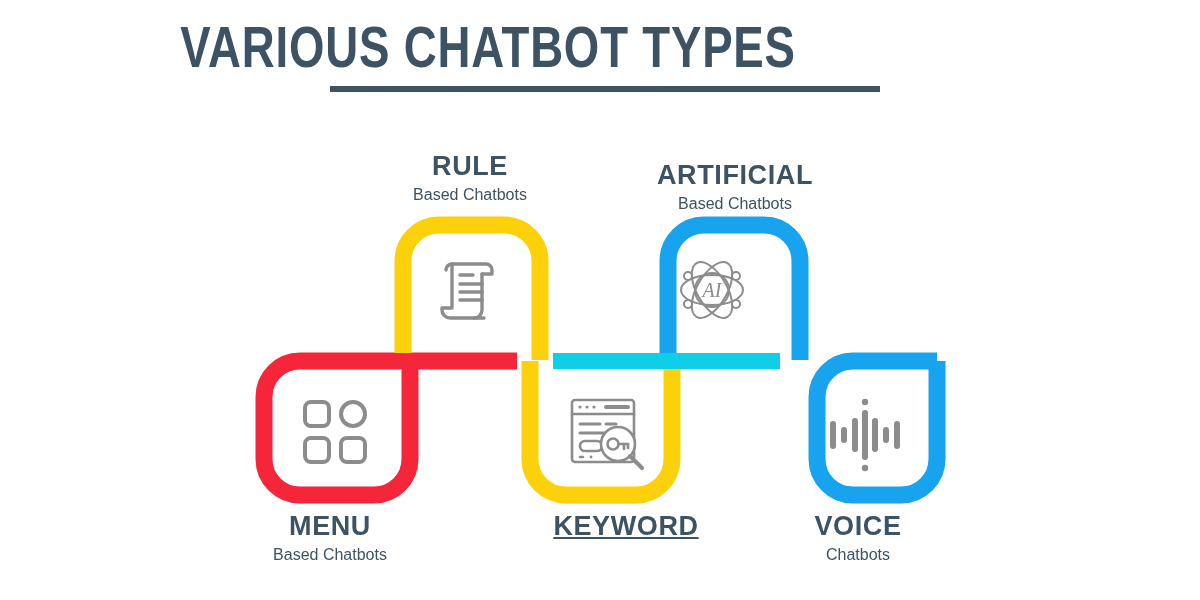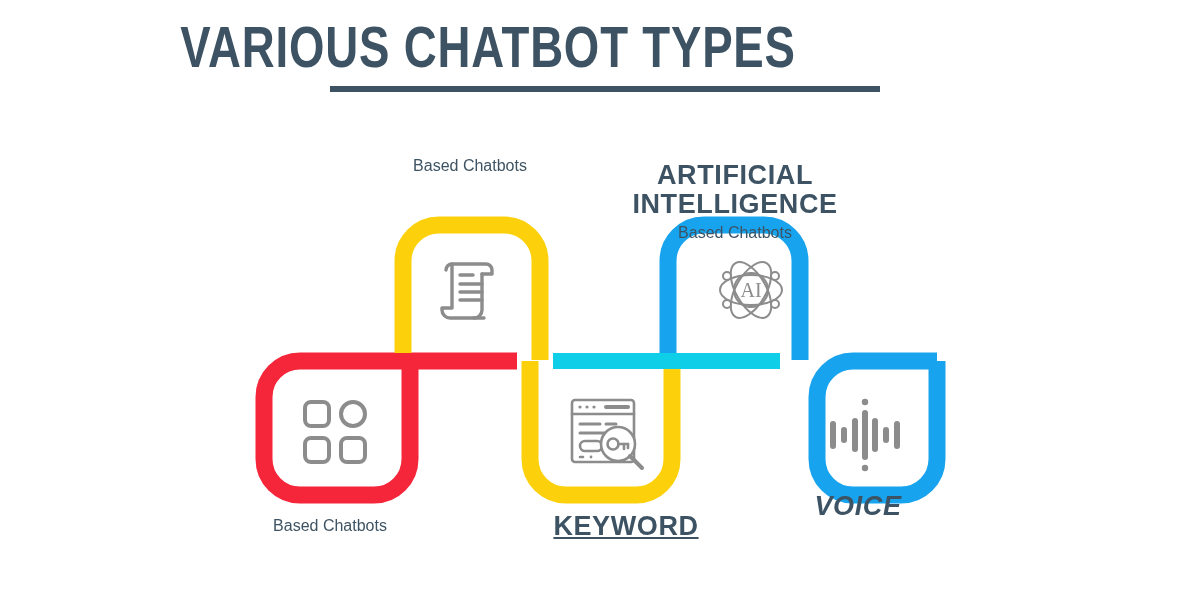--- a/index.html
+++ b/index.html
@@ -34,29 +34,29 @@
   .cap .big{
     font-weight:bold;font-size:27px;letter-spacing:.6px;line-height:1.08;
   }
   .cap .small{
     font-size:16px;line-height:1.35;margin-top:3px;font-weight:normal;
   }
   .cap-rule{left:350px;top:152px;width:240px;}
   .cap-ai{left:615px;top:136px;width:240px;margin-top:25px;}
   .cap-menu{left:210px;top:512px;width:240px;}
   .cap-keyword{left:506px;top:512px;width:240px;text-decoration:underline;}
-  .cap-voice{left:738px;top:492px;width:240px;font-style:italic;}
+  .cap-voice{left:738px;top:512px;width:240px;}
 
   
   #diagram{position:absolute;left:0;top:0;}
 
   
   .icon{position:absolute;}
   .icon-rule{left:428px;top:248px;}
-  .icon-ai{left:711px;top:250px;}
+  .icon-ai{left:672px;top:250px;font-style:italic;}
   .icon-menu{left:299px;top:396px;}
   .icon-keyword{left:566px;top:392px;}
   .icon-voice{left:826px;top:398px;}
 </style>
 </head>
 <body>
 
 <div id="stage">
 
   <div class="title-wrap">
@@ -180,34 +180,36 @@
         <rect x="46" y="20" width="6" height="34" rx="3"></rect>
         <rect x="57" y="29" width="6" height="16" rx="3"></rect>
         <rect x="68" y="23" width="6" height="28" rx="3"></rect>
         <circle cx="39" cy="4" r="3.2"></circle>
         <circle cx="39" cy="70" r="3.2"></circle>
       </g>
     </svg>
   </div>
 
   <div class="cap cap-rule">
+    <div class="big">RULE</div>
     <div class="small">Based Chatbots</div>
   </div>
 
   <div class="cap cap-ai">
     <div class="big">ARTIFICIAL</div>
-    <div class="big">INTELLIGENCE</div>
     <div class="small">Based Chatbots</div>
   </div>
 
   <div class="cap cap-menu">
+    <div class="big">MENU</div>
     <div class="small">Based Chatbots</div>
   </div>
 
   <div class="cap cap-keyword">
     <div class="big">KEYWORD</div>
   </div>
 
   <div class="cap cap-voice">
     <div class="big">VOICE</div>
+    <div class="small">Chatbots</div>
   </div>
 
 </div>
 
 </body></html>

